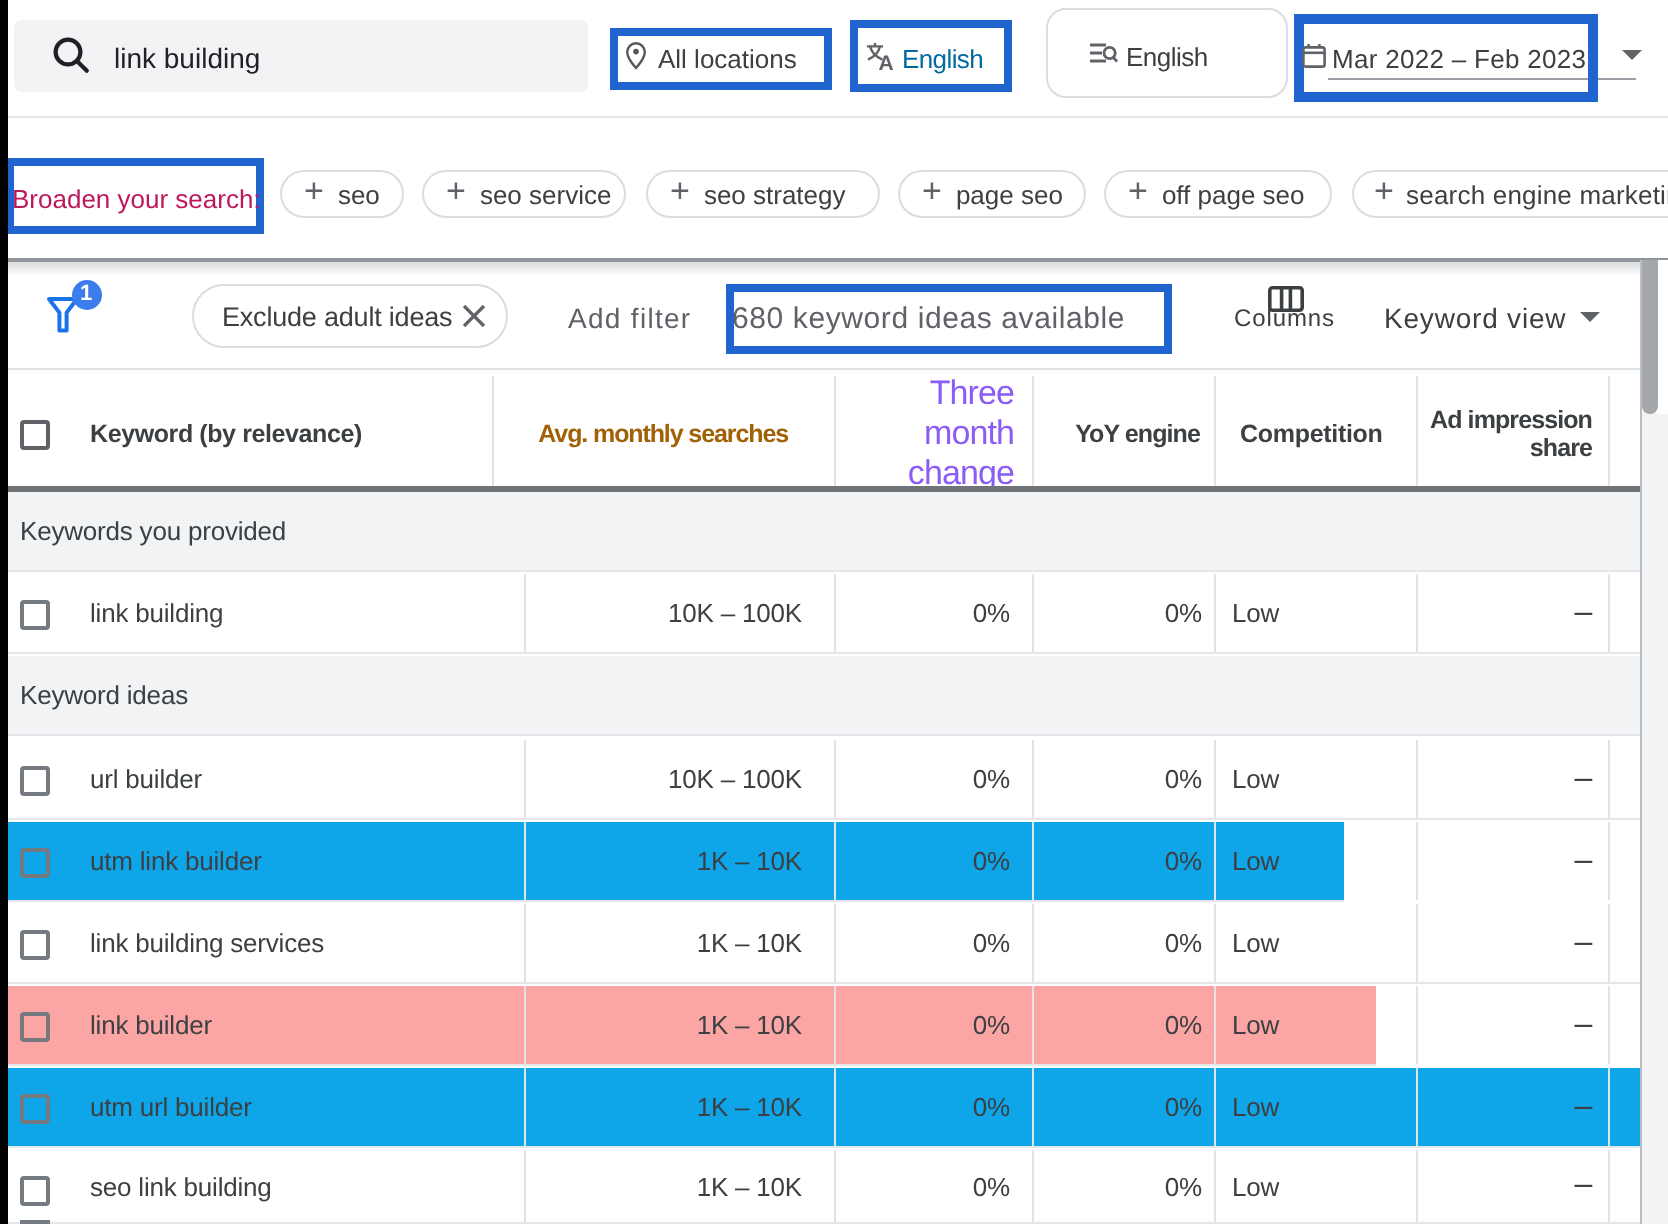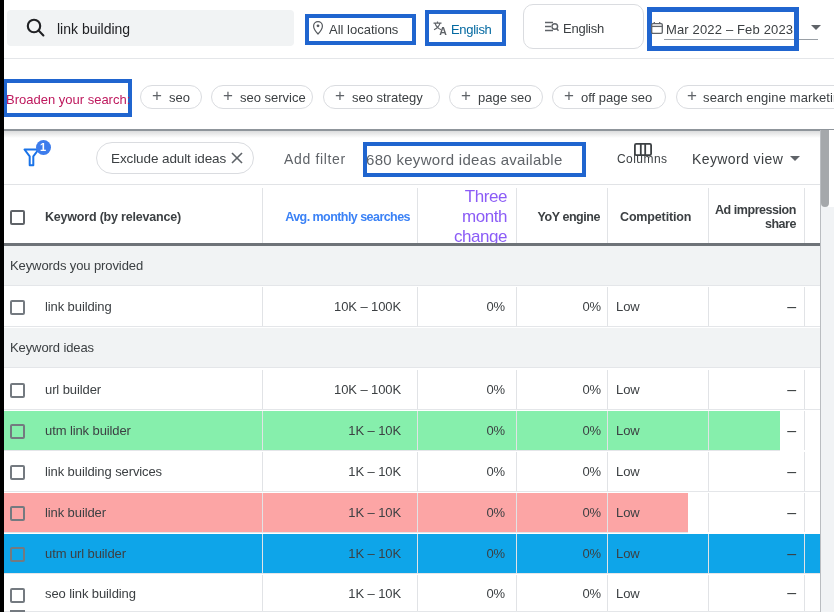--- a/index.html
+++ b/index.html
@@ -101,21 +101,21 @@
 
 <div class="abs txt" style="left:692px; top:151px; letter-spacing:0.4px;">Keyword view</div>
 <div class="abs" style="left:790px; top:156px; width:0; height:0; border-left:5.5px solid transparent; border-right:5.5px solid transparent; border-top:5.5px solid #5f6368;"></div>
 
 <div class="abs" style="left:0; top:184px; width:820px; height:1px; background:#e1e3e6;"></div>
 
 <div class="abs hpad" style="left:0; top:185px; width:748px; height:58px;">
   <style>.hpad .cell{top:3px;}</style>
   <div class="abs" style="left:10px; top:25px; width:15px; height:15px; border:2px solid #5f6368; border-radius:2px;"></div>
   <div class="cell" style="left:45px; width:210px; font-weight:bold; font-size:12.5px; color:#3c4043; letter-spacing:-0.2px;">Keyword (by relevance)</div>
-  <div class="cell vline" style="left:262px; width:155px; justify-content:flex-end; padding-right:7px; font-weight:bold; font-size:12.5px; color:#3b82f6; letter-spacing:-0.55px;">Avg. monthly searches</div>
+  <div class="cell vline" style="left:246px; width:155px; justify-content:flex-end; padding-right:7px; font-weight:bold; font-size:12.5px; color:#a16207; letter-spacing:-0.55px;">Avg. monthly searches</div>
   <div class="cell vline" style="left:417px; width:99px; justify-content:flex-end; padding-right:9px; font-weight:normal; font-size:17px; color:#8b5cf6; letter-spacing:-0.45px; text-align:right;">Three month<br>change</div>
   <div class="cell vline" style="left:516px; width:91px; justify-content:flex-end; padding-right:7px; font-weight:bold; font-size:12.5px; color:#3c4043; letter-spacing:-0.45px;">YoY engine</div>
   <div class="cell vline" style="left:607px; width:101px; padding-left:12px; font-weight:bold; font-size:12.5px; color:#3c4043; letter-spacing:-0.15px;">Competition</div>
   <div class="cell vline" style="left:708px; width:96px; justify-content:flex-end; padding-right:8px; font-weight:bold; font-size:12.5px; color:#3c4043; letter-spacing:-0.45px; text-align:right;">Ad impression<br>share</div>
   <div class="cell vline" style="left:804px; width:16px;"></div>
 </div>
 <div class="abs" style="left:0; top:243px; width:820px; height:2.5px; background:#6e7378;"></div>
 
 <div id="rows">
 <div class="abs" style="left:0; top:246px; width:820px; height:40px; background:#f1f3f4; border-bottom:1px solid #e4e6e9;">
@@ -137,21 +137,21 @@
 <div class="abs" style="left:0; top:370px; width:820px; height:40px; border-bottom:1px solid #e4e6e9; background:#fff;">
       <div class="abs" style="left:9.5px; top:13px; width:15px; height:15px; border:2px solid #747a80; border-radius:2px;"></div>
       <div class="cell ttxt" style="left:45px;">url builder</div>
       <div class="cell vline ttxt" style="left:262px; width:155px; justify-content:flex-end; padding-right:16px;">10K – 100K</div>
       <div class="cell vline ttxt" style="left:417px; width:99px; justify-content:flex-end; padding-right:11px;">0%</div>
       <div class="cell vline ttxt" style="left:516px; width:91px; justify-content:flex-end; padding-right:6px;">0%</div>
       <div class="cell vline ttxt" style="left:607px; width:101px; padding-left:8px;">Low</div>
       <div class="cell vline ttxt" style="left:708px; width:96px; justify-content:flex-end; padding-right:8px; font-size:16px;">–</div>
       <div class="cell vline" style="left:804px; width:16px;"></div>
     </div>
-<div class="abs" style="left:0; top:411px; width:780px; height:40px; border-bottom:1px solid #e4e6e9; background:#86efac;">
+<div class="abs" style="left:0; top:411px; width:672px; height:40px; border-bottom:1px solid #e4e6e9; background:#0ea5e9;">
       <div class="abs" style="left:9.5px; top:13px; width:15px; height:15px; border:2px solid #747a80; border-radius:2px;"></div>
       <div class="cell ttxt" style="left:45px;">utm link builder</div>
       <div class="cell vline ttxt" style="left:262px; width:155px; justify-content:flex-end; padding-right:16px;">1K – 10K</div>
       <div class="cell vline ttxt" style="left:417px; width:99px; justify-content:flex-end; padding-right:11px;">0%</div>
       <div class="cell vline ttxt" style="left:516px; width:91px; justify-content:flex-end; padding-right:6px;">0%</div>
       <div class="cell vline ttxt" style="left:607px; width:101px; padding-left:8px;">Low</div>
       <div class="cell vline ttxt" style="left:708px; width:96px; justify-content:flex-end; padding-right:8px; font-size:16px;">–</div>
       <div class="cell vline" style="left:804px; width:16px;"></div>
     </div>
 <div class="abs" style="left:0; top:452px; width:820px; height:40px; border-bottom:1px solid #e4e6e9; background:#fff;">

